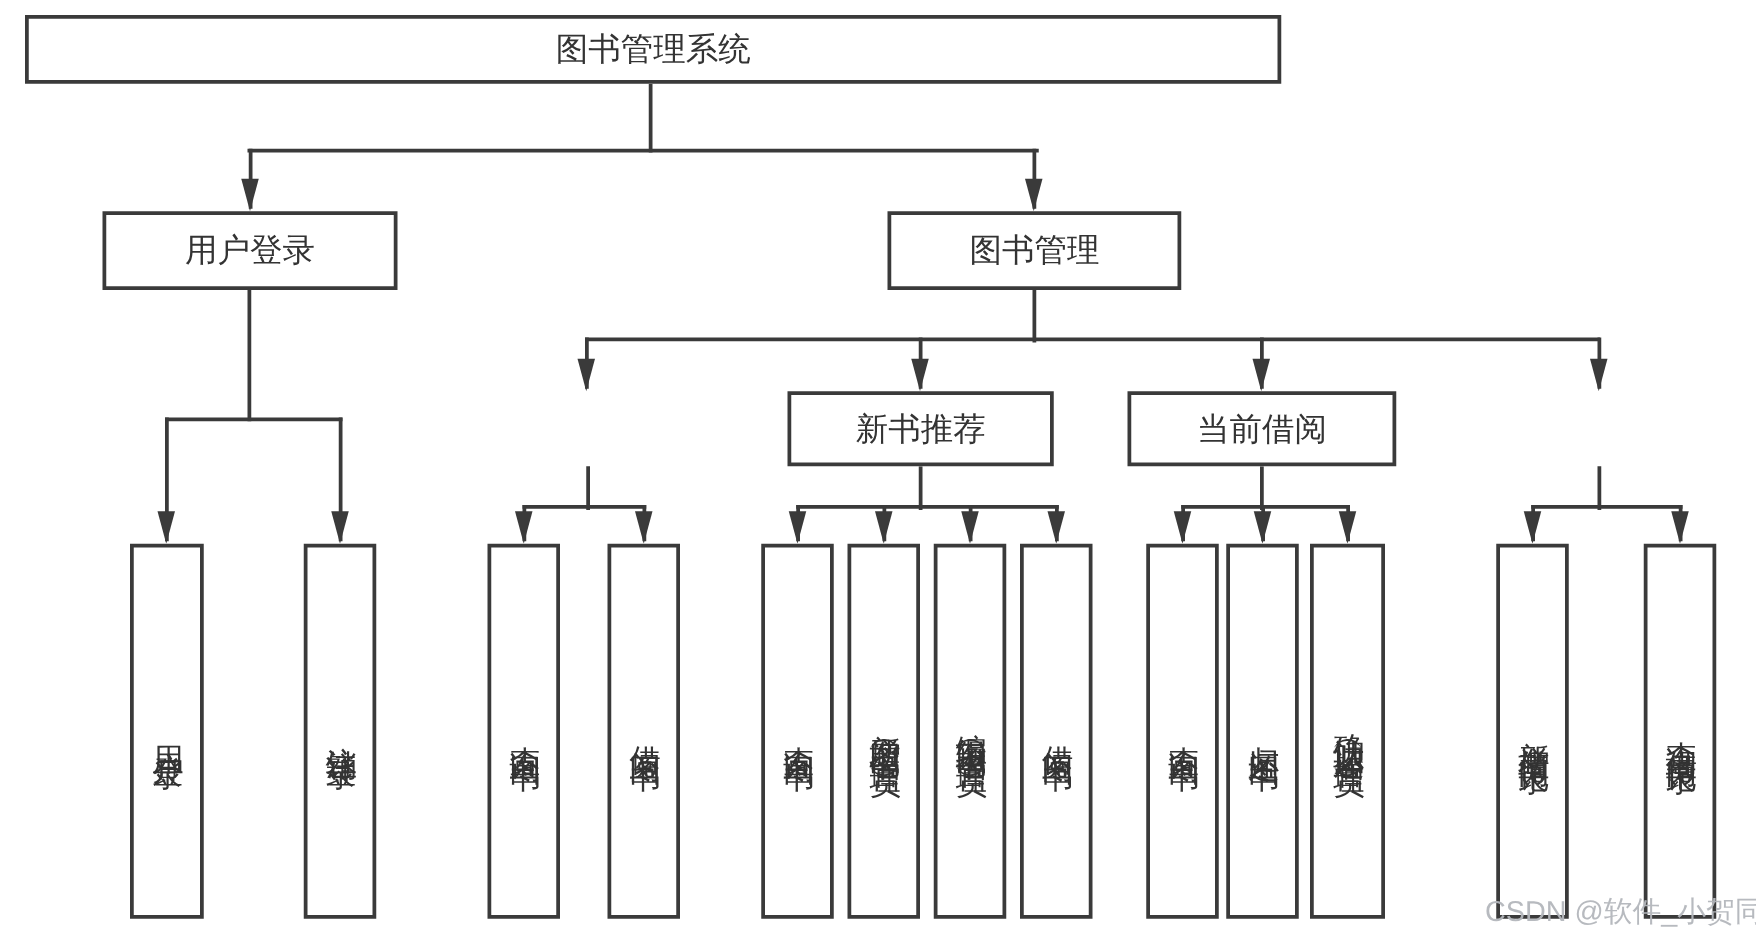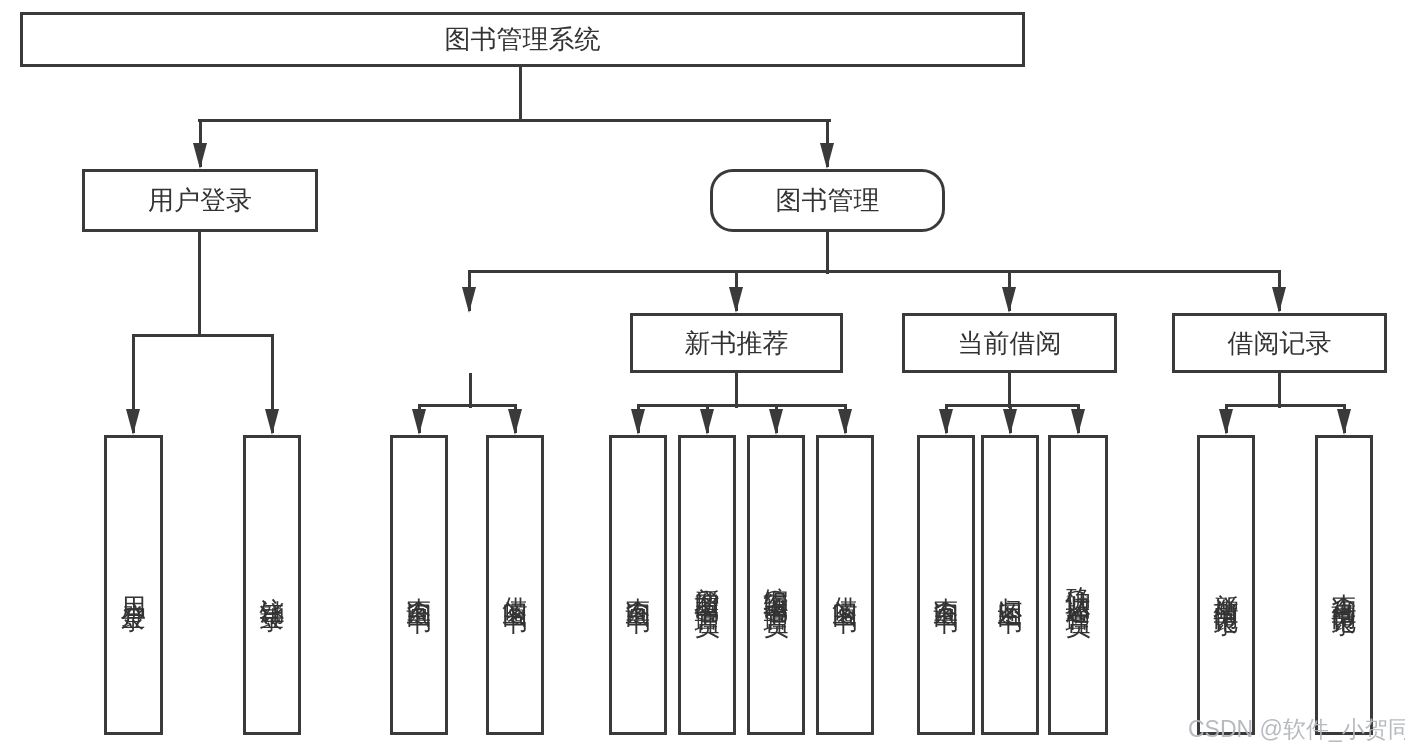--- a/index.html
+++ b/index.html
@@ -54,21 +54,21 @@
   <div class="vline" style="left:519px;top:67px;height:55px;"></div>
   <div class="hline" style="left:198px;top:119px;width:633px;"></div>
   <div class="vline" style="left:199px;top:119px;height:48px;"></div>
   <div class="arrow" style="left:193px;top:143px;"></div>
   <div class="vline" style="left:826px;top:119px;height:48px;"></div>
   <div class="arrow" style="left:820px;top:143px;"></div>
 
   <div class="box" style="left:82px;top:169px;width:236px;height:63px;">
     <span>用户登录</span>
   </div>
-  <div class="box" style="left:710px;top:169px;width:235px;height:63px;border-radius:23px;">
+  <div class="box" style="left:710px;top:169px;width:235px;height:63px;">
     <span>图书管理</span>
   </div>
 
   <div class="vline" style="left:198px;top:232px;height:105px;"></div>
   <div class="hline" style="left:132px;top:334px;width:142px;"></div>
   <div class="vline" style="left:132px;top:334px;height:99px;"></div>
   <div class="arrow" style="left:126px;top:409px;"></div>
   <div class="vline" style="left:271px;top:334px;height:99px;"></div>
   <div class="arrow" style="left:265px;top:409px;"></div>
 
@@ -81,23 +81,20 @@
   <div class="vline" style="left:1008px;top:270px;height:41px;"></div>
   <div class="arrow" style="left:1002px;top:287px;"></div>
   <div class="vline" style="left:1278px;top:270px;height:41px;"></div>
   <div class="arrow" style="left:1272px;top:287px;"></div>
 
   <div class="box" style="left:630px;top:313px;width:213px;height:60px;">
     <span>新书推荐</span>
   </div>
   <div class="box" style="left:902px;top:313px;width:215px;height:60px;">
     <span>当前借阅</span>
-  </div>
-  <div class="box" style="left:1172px;top:313px;width:215px;height:60px;">
-    <span>借阅记录</span>
   </div>
 
   <div class="vline" style="left:469px;top:373px;height:35px;"></div>
   <div class="hline" style="left:418px;top:404px;width:99px;"></div>
   <div class="vline" style="left:418px;top:404px;height:29px;"></div>
   <div class="arrow" style="left:412px;top:409px;"></div>
   <div class="vline" style="left:514px;top:404px;height:29px;"></div>
   <div class="arrow" style="left:508px;top:409px;"></div>
 
   <div class="vline" style="left:735px;top:373px;height:35px;"></div>

